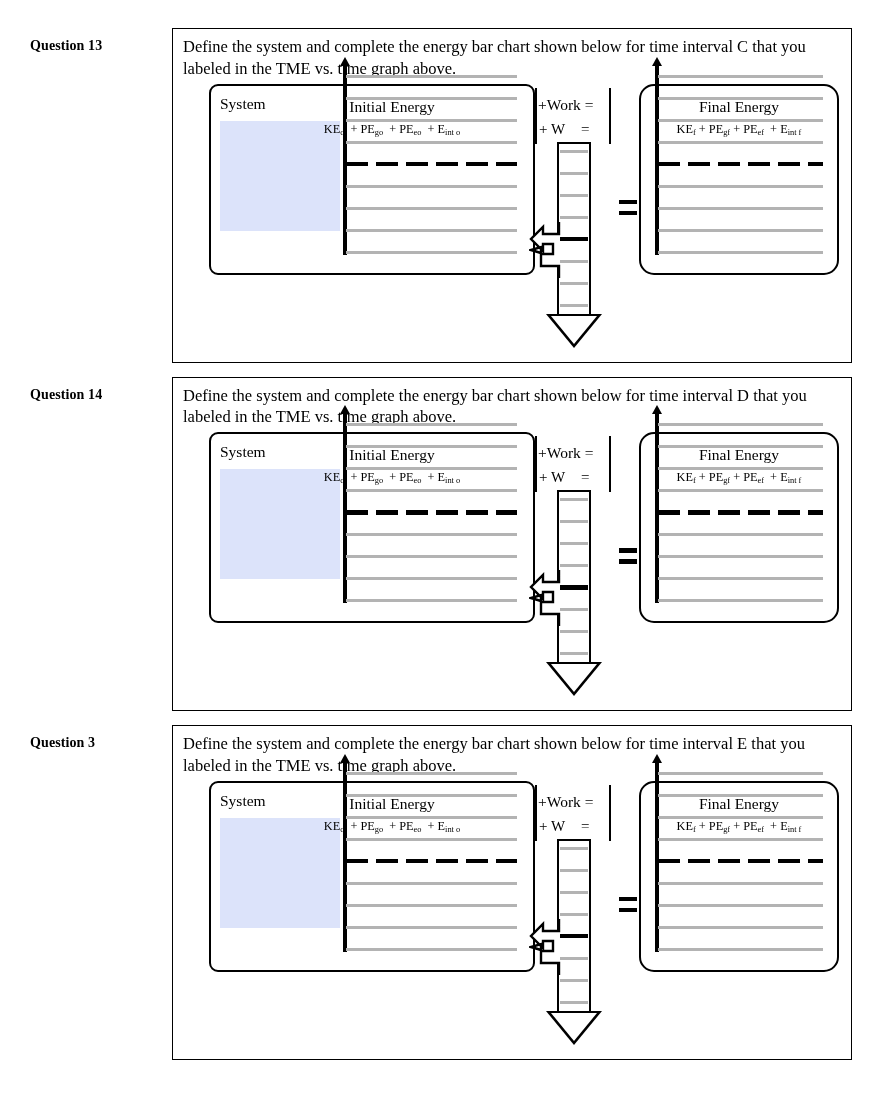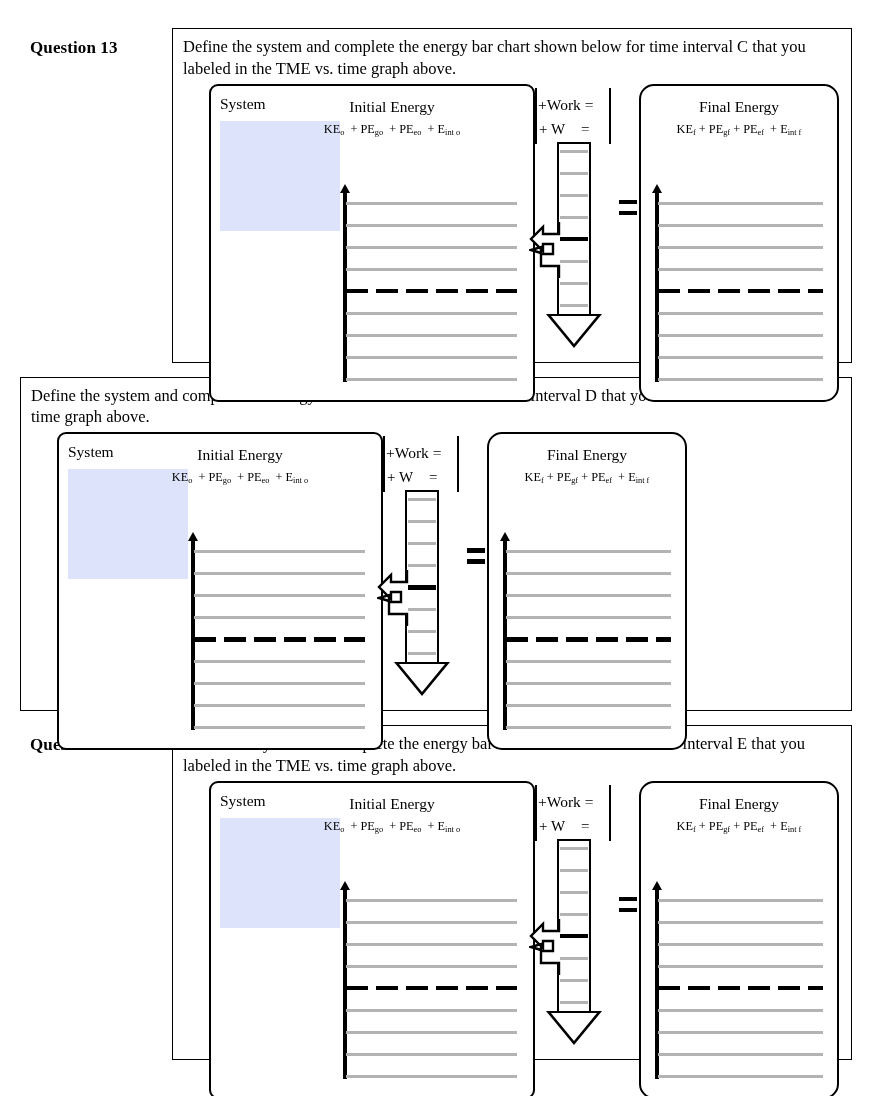--- a/index.html
+++ b/index.html
@@ -26,21 +26,21 @@
   
   .qrow {
     display: flex;
     align-items: flex-start;
     margin-bottom: 14px;
   }
   .qlabel {
     width: 152px;
     flex: 0 0 152px;
     font-weight: bold;
-    font-size: 17px;
+    font-size: 14px;
     padding-top: 10px;
     text-align: left;
     padding-left: 10px;
     box-sizing: border-box;
     letter-spacing: .1px;
   }
   .qcell {
     flex: 1 1 auto;
     border: 1.3px solid #000;
     box-sizing: border-box;
@@ -64,21 +64,21 @@
     left: 0; top: 0;
     display: flex;
     align-items: flex-start;
   }
 
   .panel {
     position: relative;
     border: 2.4px solid #000;
     border-radius: 9px;
     box-sizing: border-box;
-    height: 318px;
+    height: 191px;
     background: #fff;
   }
   .panel.initial { width: 326px; }
   .panel.final   { width: 200px; border-radius: 15px; }
 
   .panel-title {
     position: absolute;
     left: 0; right: 0;
     text-align: center;
     font-size: 15.5px;
@@ -332,20 +332,21 @@
               <div class="gline" style="top:176px"></div>
             </div>
           </div>
 
         </div>
       </div>
     </div>
   </div>
 
   <div class="qrow">
+    <div class="qlabel">Question 14</div>
     <div class="qcell">
       <p class="prompt">Define the system and complete the energy bar chart shown below for time interval D that you labeled in the TME vs. time graph above.</p>
 
       <div class="bcwrap">
         <div class="panels">
 
           <div class="panel initial">
             <div class="system-label">System</div>
             <div class="system-box" style="background: rgb(220, 227, 250);"></div>
             <div class="panel-title">Initial Energy</div>

